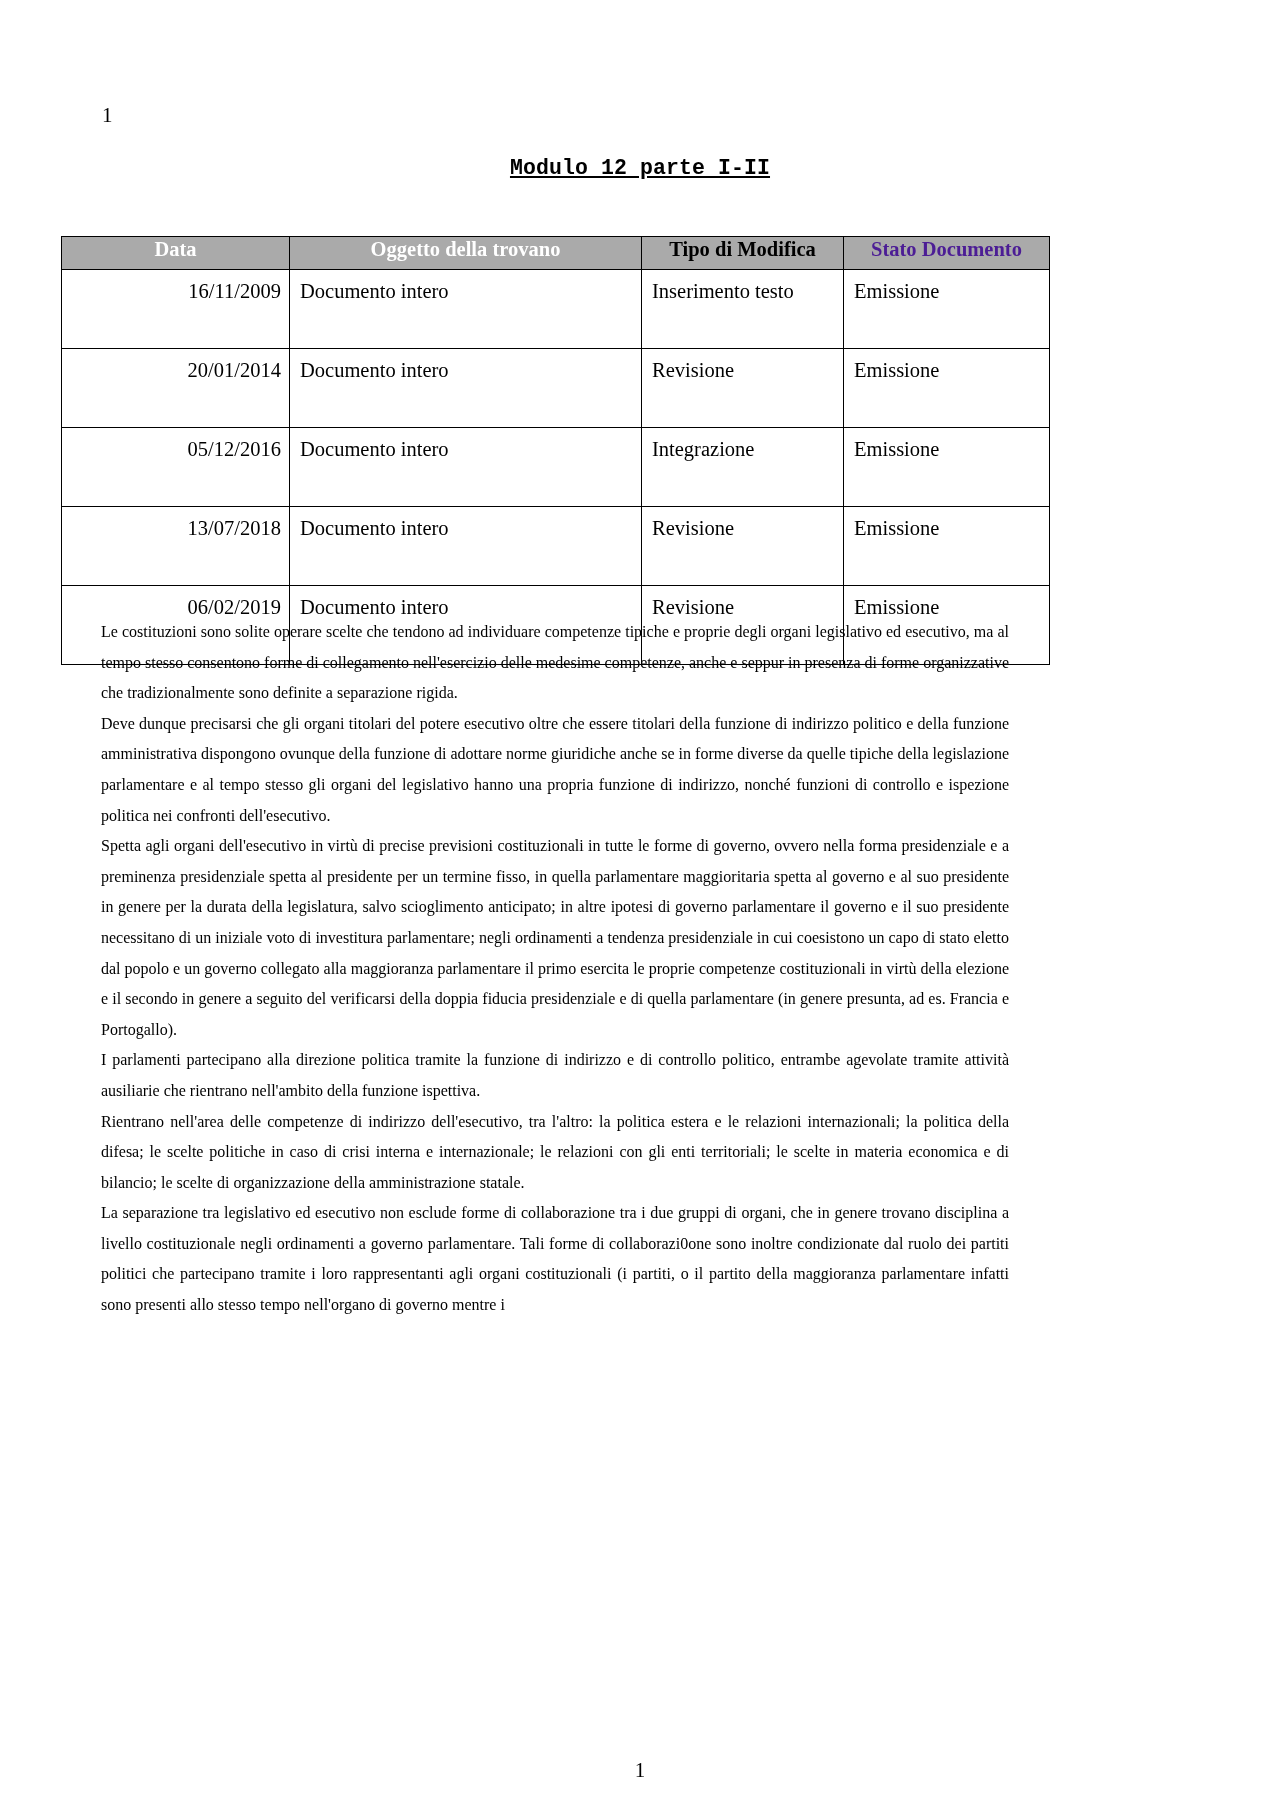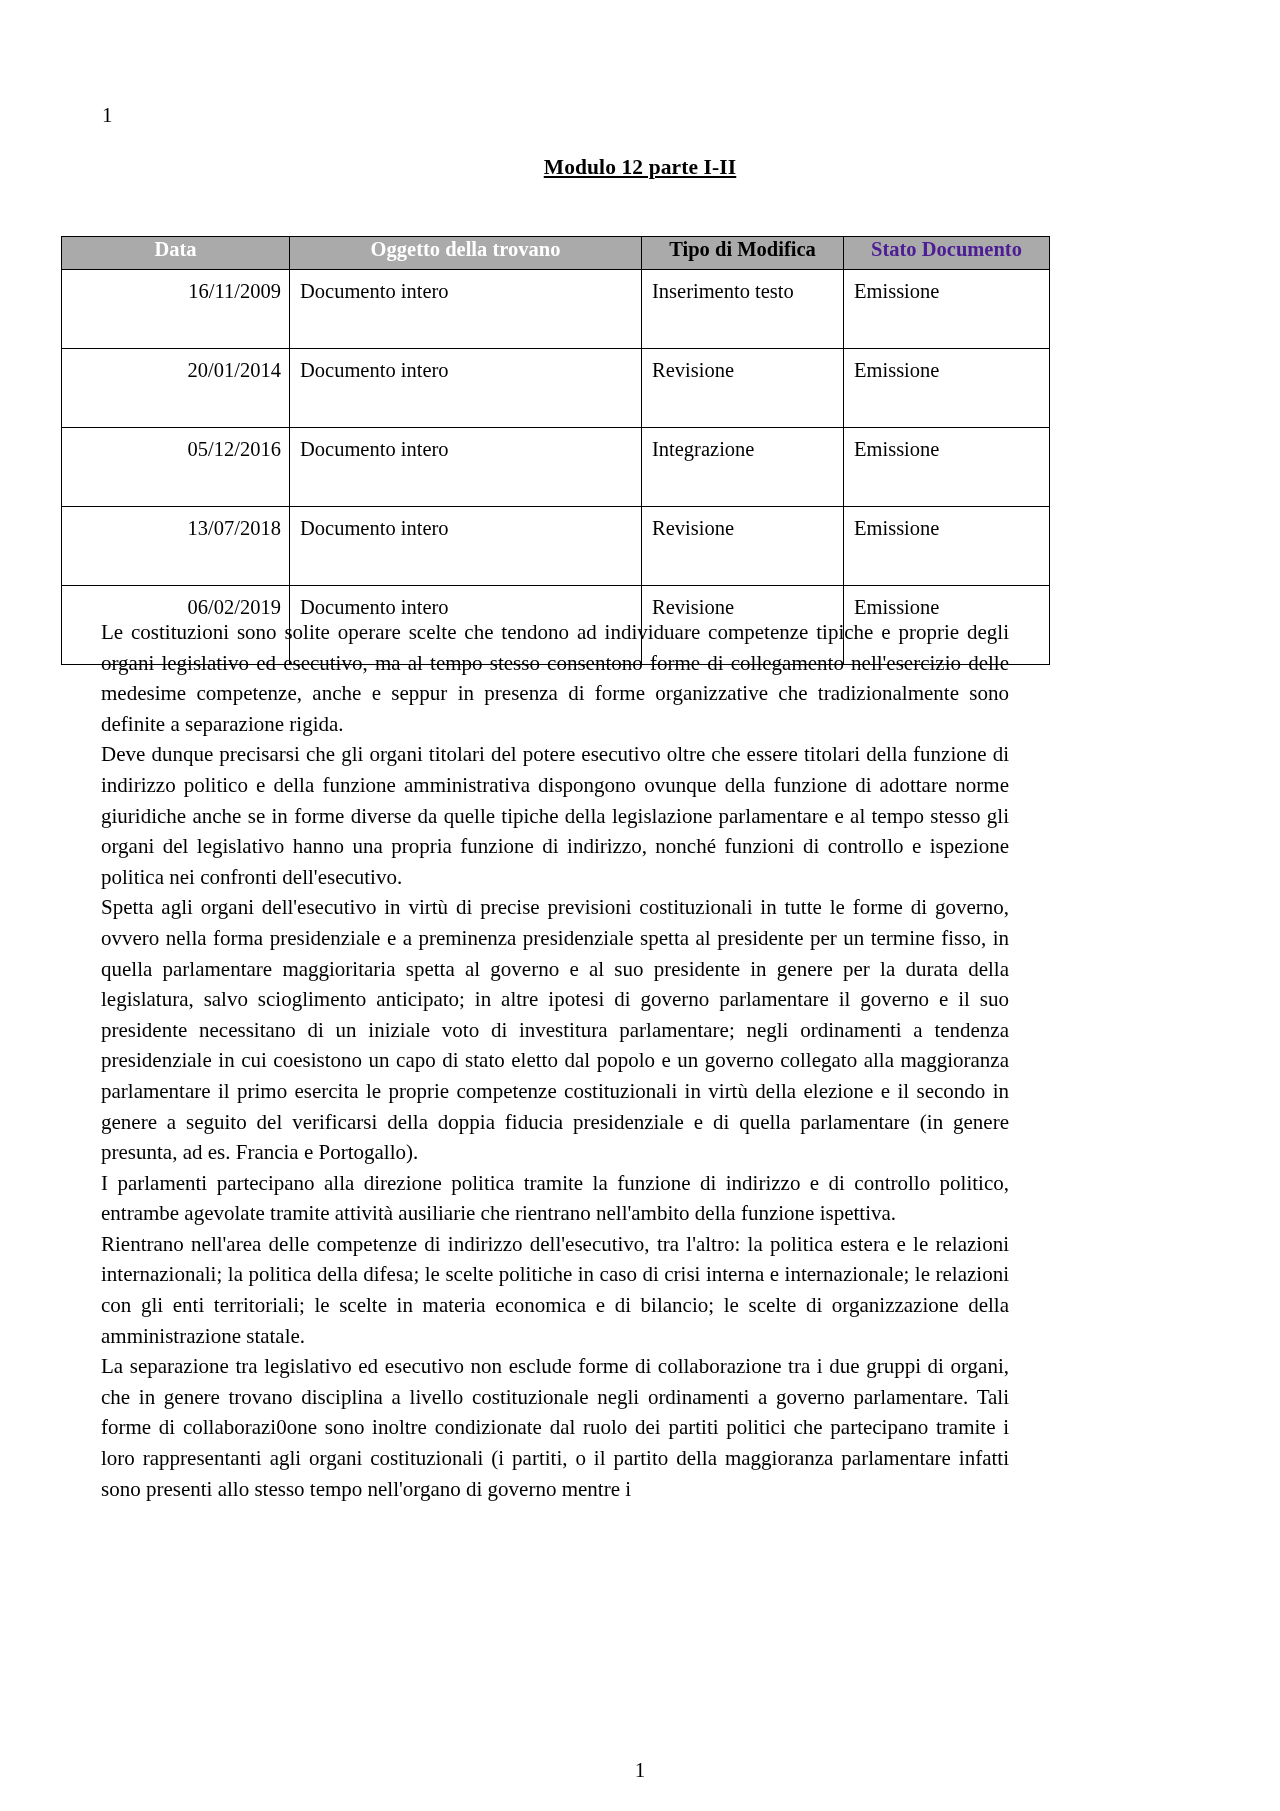--- a/index.html
+++ b/index.html
@@ -36,20 +36,21 @@
     left: 0;
     right: 0;
     top: 155px;
     text-align: center;
     font-size: 21.5px;
     font-weight: bold;
     letter-spacing: 0.1px;
   }
   .doc-title span {
     text-decoration: underline;
+    font-family: Liberation Mono, monospace;
   }
   
   .rev-table-wrap {
     position: absolute;
     left: 61px;
     top: 236px;
     width: 988px;
   }
   table.rev-table {
     border-collapse: collapse;
@@ -92,21 +93,21 @@
 
   
   .body-copy {
     position: absolute;
     left: 101px;
     top: 617px;
     width: 908px;
   }
   .body-copy p {
     margin: 0;
-    font-size: 21px;
+    font-size: 16px;
     line-height: 30.6px;
     text-align: justify;
     text-justify: inter-word;
   }
   
   .footer-num {
     position: absolute;
     left: 0;
     right: 0;
     bottom: 28px;

